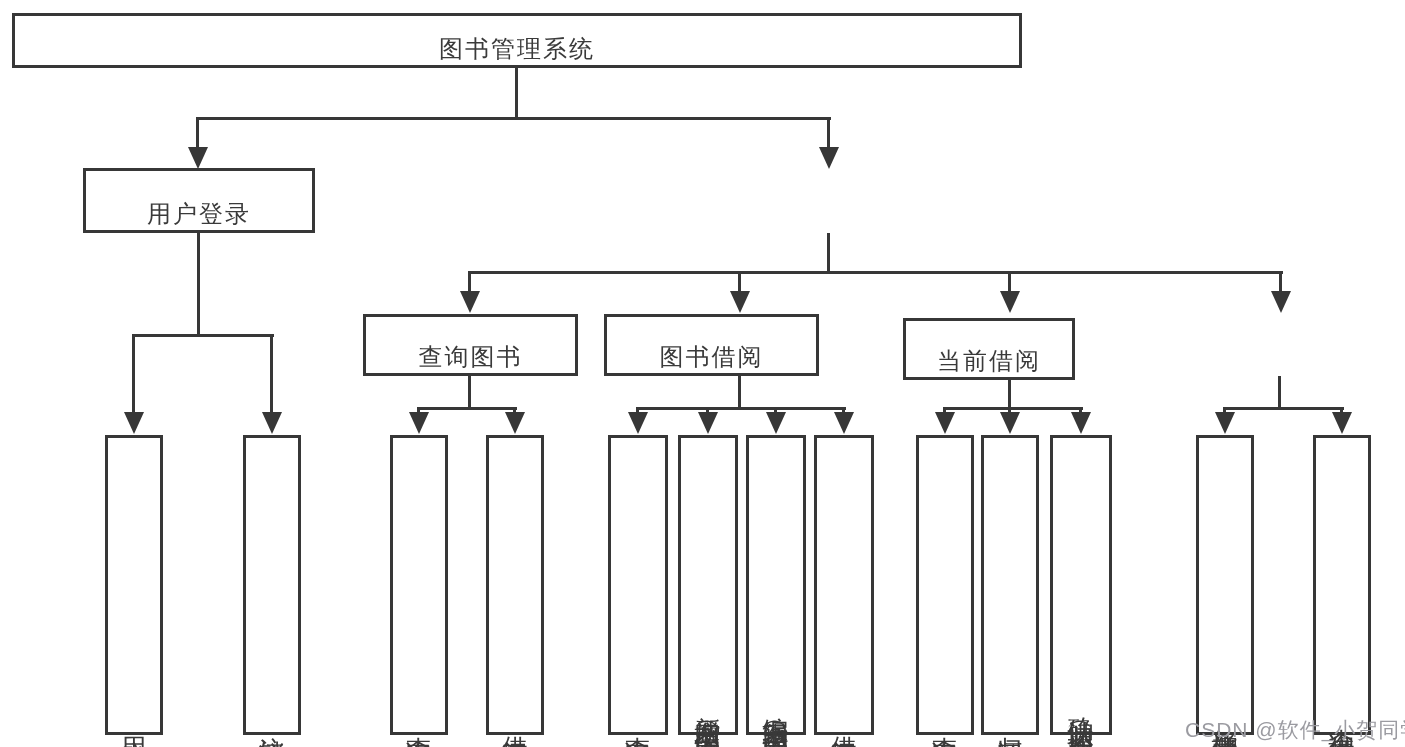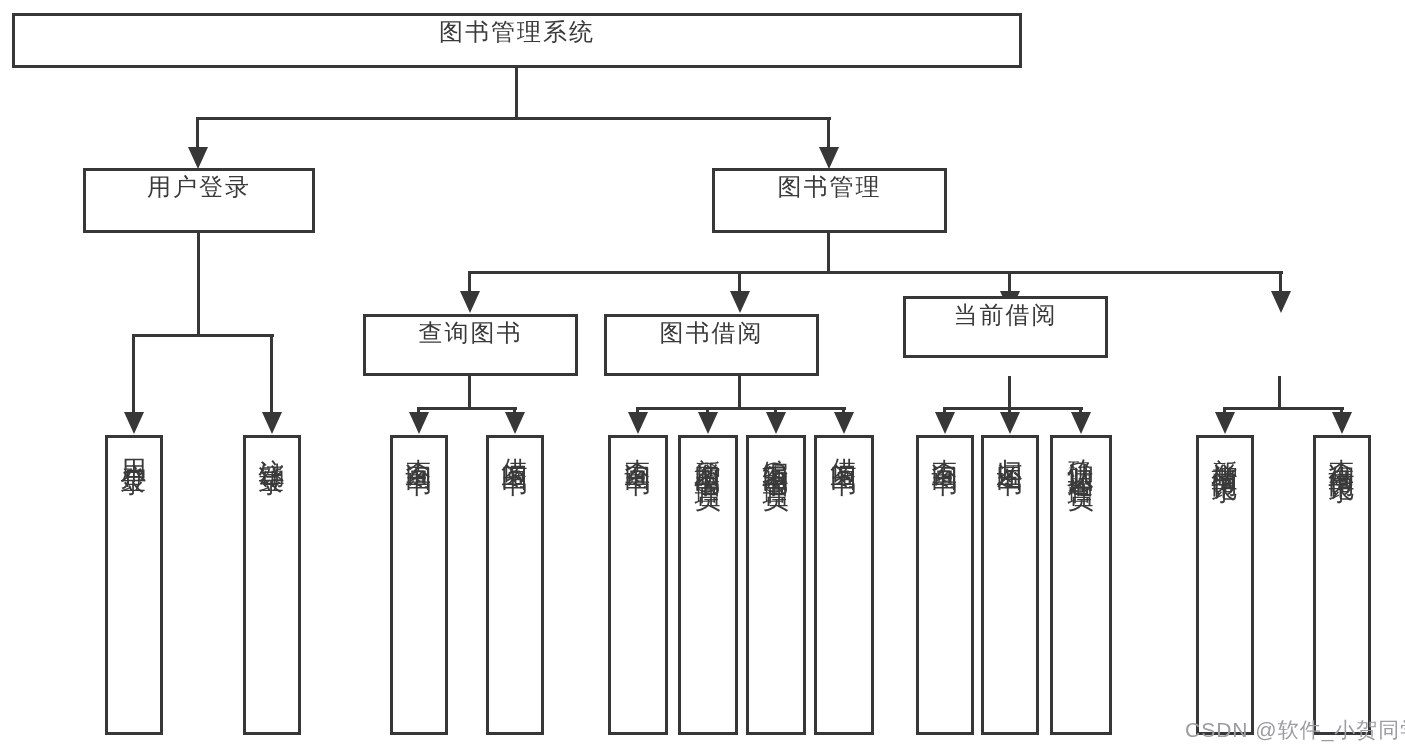--- a/index.html
+++ b/index.html
@@ -11,21 +11,21 @@
     overflow: hidden;
     font-family: "Liberation Sans", "DejaVu Sans", sans-serif;
   }
   
   .box {
     position: absolute;
     box-sizing: border-box;
     border: 3px solid #373737;
     background: #ffffff;
     display: flex;
-    align-items: flex-start;
+    align-items: flex-end;
     justify-content: center;
     color: #3a3a3a;
     font-size: 24px;
     letter-spacing: 2px;
     z-index: 2;
   }
   .leaf { top: 435px; height: 300px; width: 58px; }
   .vtext {
     writing-mode: vertical-rl;
     text-orientation: mixed;
@@ -112,31 +112,28 @@
   <div class="arrow" style="left:1215px;top:407px;height:27px"></div>
   <div class="arrow" style="left:1332px;top:407px;height:27px"></div>
 
   <div class="box" style="left:12px;top:13px;width:1010px;height:55px">
     <span>图书管理系统</span>
   </div>
 
   <div class="box" style="left:83px;top:168px;width:232px;height:65px">
     <span>用户登录</span>
   </div>
-  <div class="box" style="left:712px;top:168px;width:235px;height:65px">
-    <span>图书管理</span>
-  </div>
 
   <div class="box" style="left:363px;top:314px;width:215px;height:62px">
     <span>查询图书</span>
   </div>
   <div class="box" style="left:604px;top:314px;width:215px;height:62px">
     <span>图书借阅</span>
   </div>
-  <div class="box" style="left:903px;top:296px;width:205px;height:62px">
+  <div class="box" style="left:903px;top:318px;width:172px;height:62px">
     <span>当前借阅</span>
   </div>
 
   <div class="box leaf" style="left:105px">
     <span class="vtext">用户登录</span>
   </div>
   <div class="box leaf" style="left:243px">
     <span class="vtext">注销登录</span>
   </div>
 

